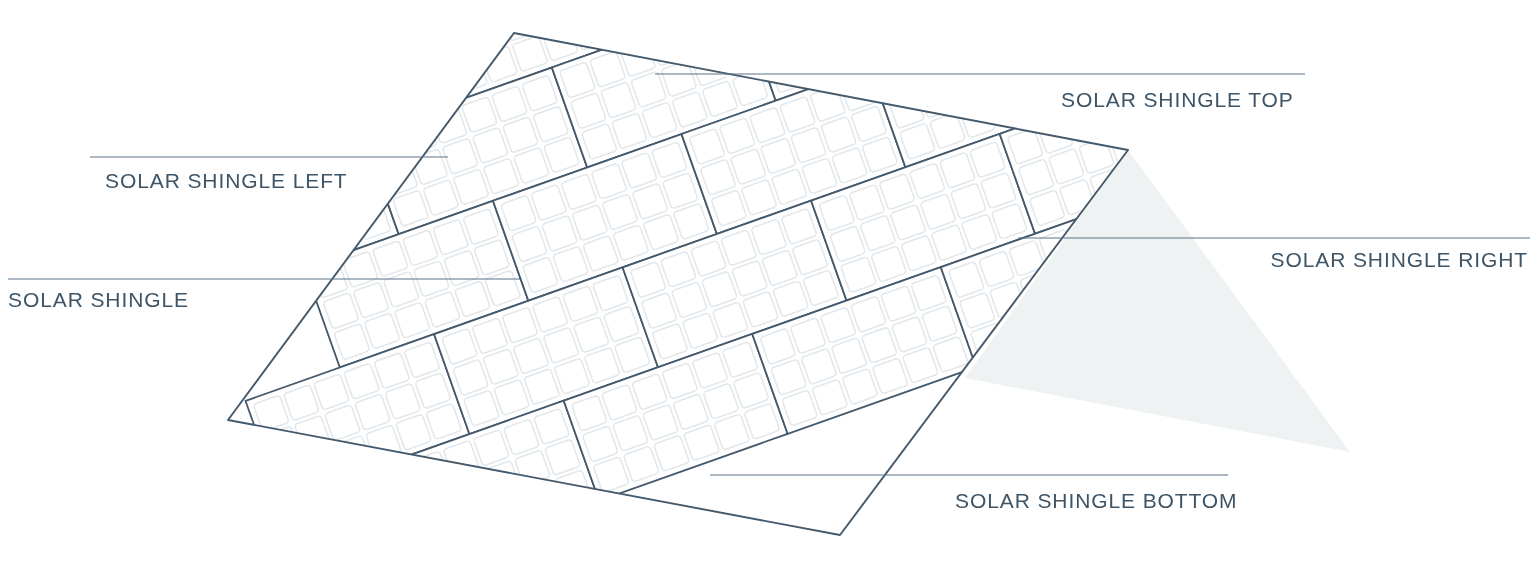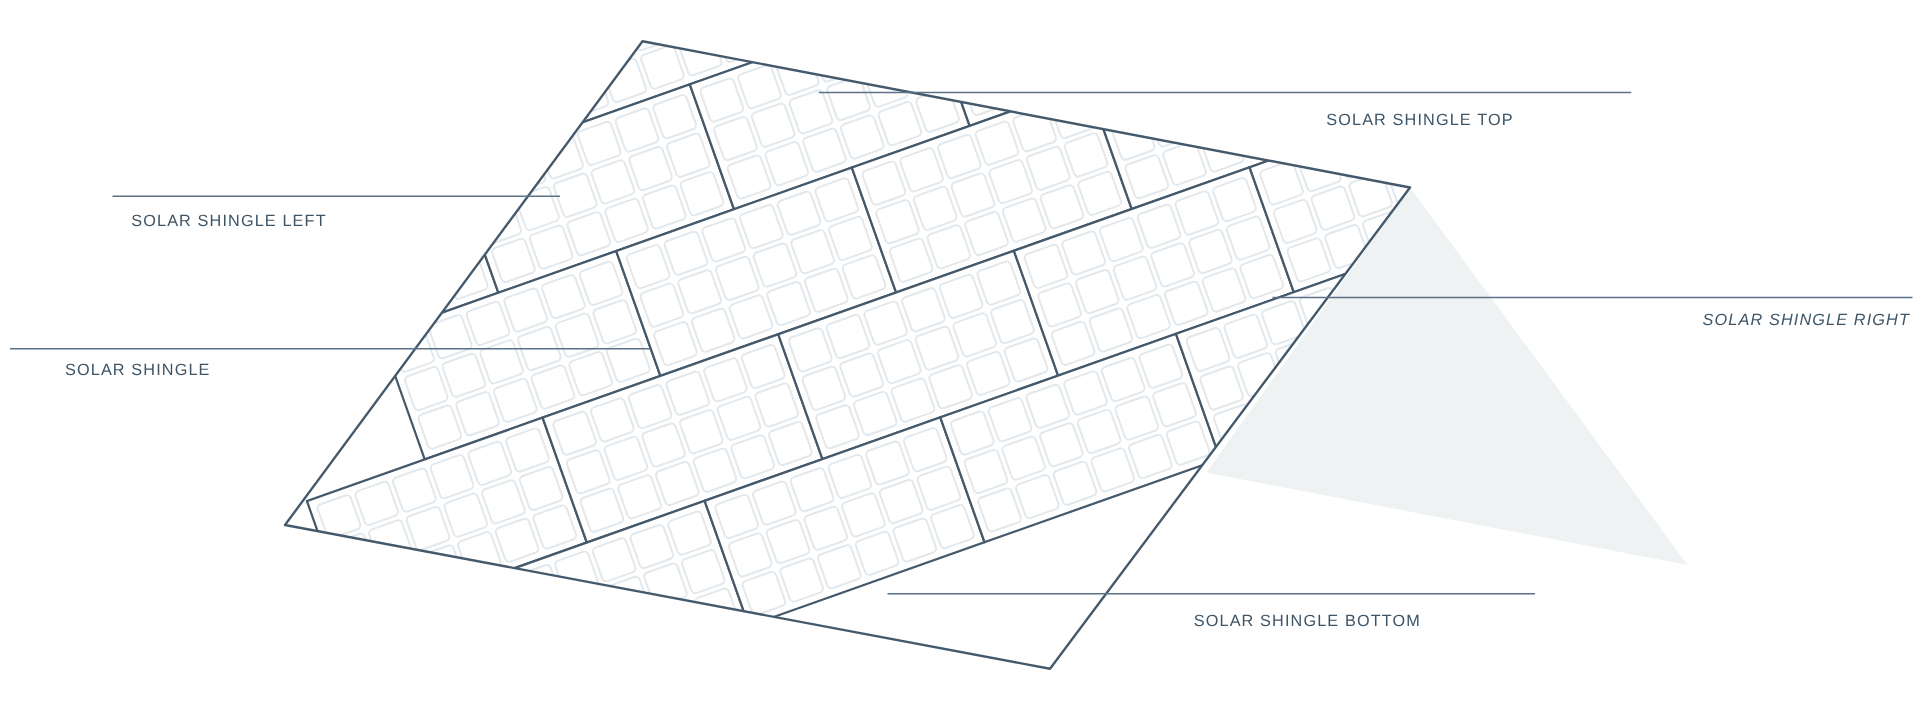--- a/index.html
+++ b/index.html
@@ -24,29 +24,29 @@
     left: 0;
     top: 0;
     width: 1536px;
     height: 570px;
   }
   .callout {
     position: absolute;
     white-space: nowrap;
     color: #3e5567;
     font-family: "Liberation Sans", sans-serif;
-    font-size: 13px;
+    font-size: 21px;
     letter-spacing: 0.9px;
     text-transform: uppercase;
     line-height: 1;
   }
   .callout-left  { text-align: left; }
   .callout-right { text-align: right; }
 
-  #label-solar-shingle       { left: 8px;   top: 289px; margin-left: 44px; }
+  #label-solar-shingle       { left: 8px;   top: 289px; }
   #label-solar-shingle-left  { left: 105px;  top: 170px; }
   #label-solar-shingle-top   { left: 1061px; top: 89px; }
   #label-solar-shingle-right { left: 1246px; top: 249px; }
   #label-solar-shingle-bottom{ left: 955px; top: 490px; }
 </style>
 </head>
 <body>
 
 <div id="stage">
 
@@ -830,17 +830,17 @@
         <line x1="710" y1="475" x2="1228" y2="475" stroke="#5b7287" stroke-width="1.05"></line>
       </g>
   </svg>
 
   <div class="callout callout-left" id="label-solar-shingle">SOLAR SHINGLE</div>
 
   <div class="callout callout-left" id="label-solar-shingle-left">SOLAR SHINGLE LEFT</div>
 
   <div class="callout callout-left" id="label-solar-shingle-top">SOLAR SHINGLE TOP</div>
 
-  <div class="callout callout-right" id="label-solar-shingle-right" style="left: auto; right: 8px; font-style: italic;">SOLAR SHINGLE RIGHT</div>
+  <div class="callout callout-right" id="label-solar-shingle-right" style="left: auto; right: 8px;">SOLAR SHINGLE RIGHT</div>
 
   <div class="callout callout-left" id="label-solar-shingle-bottom">SOLAR SHINGLE BOTTOM</div>
 
 </div>
 
 </body></html>

